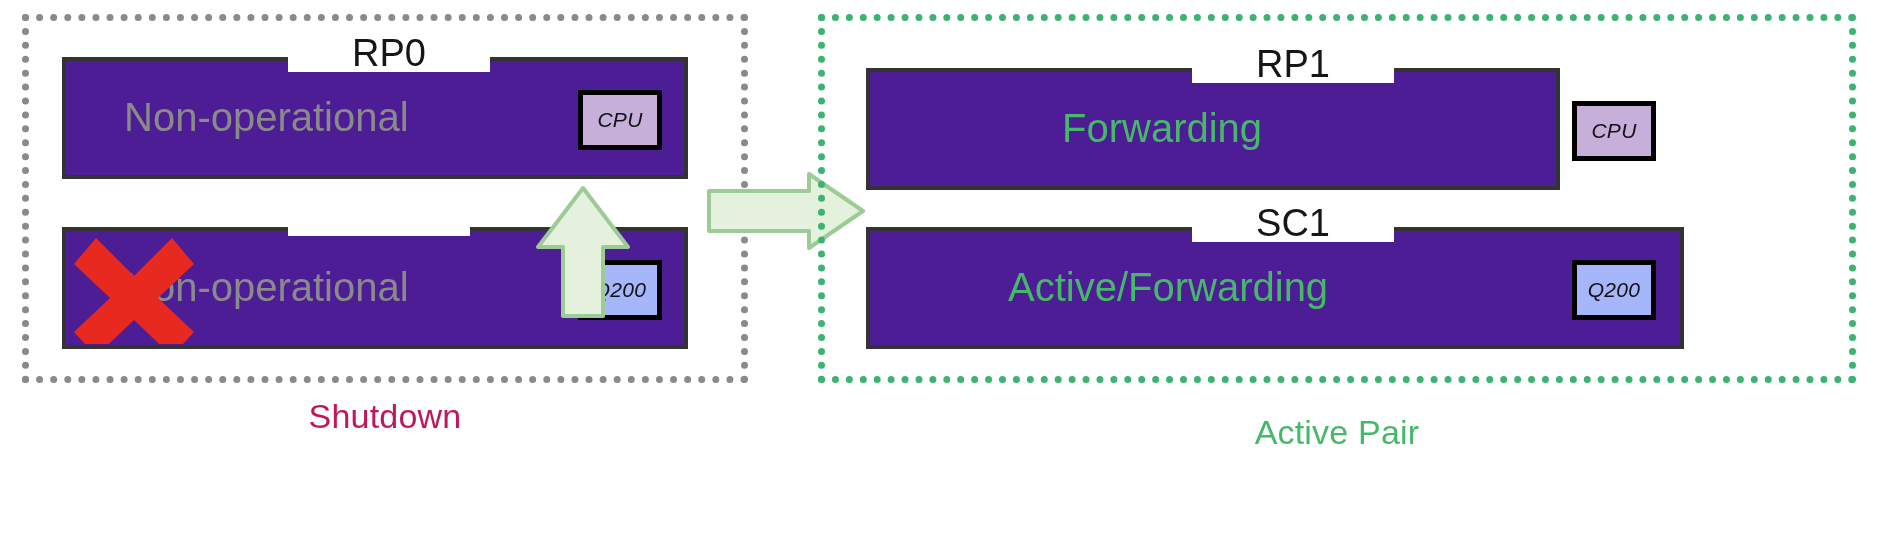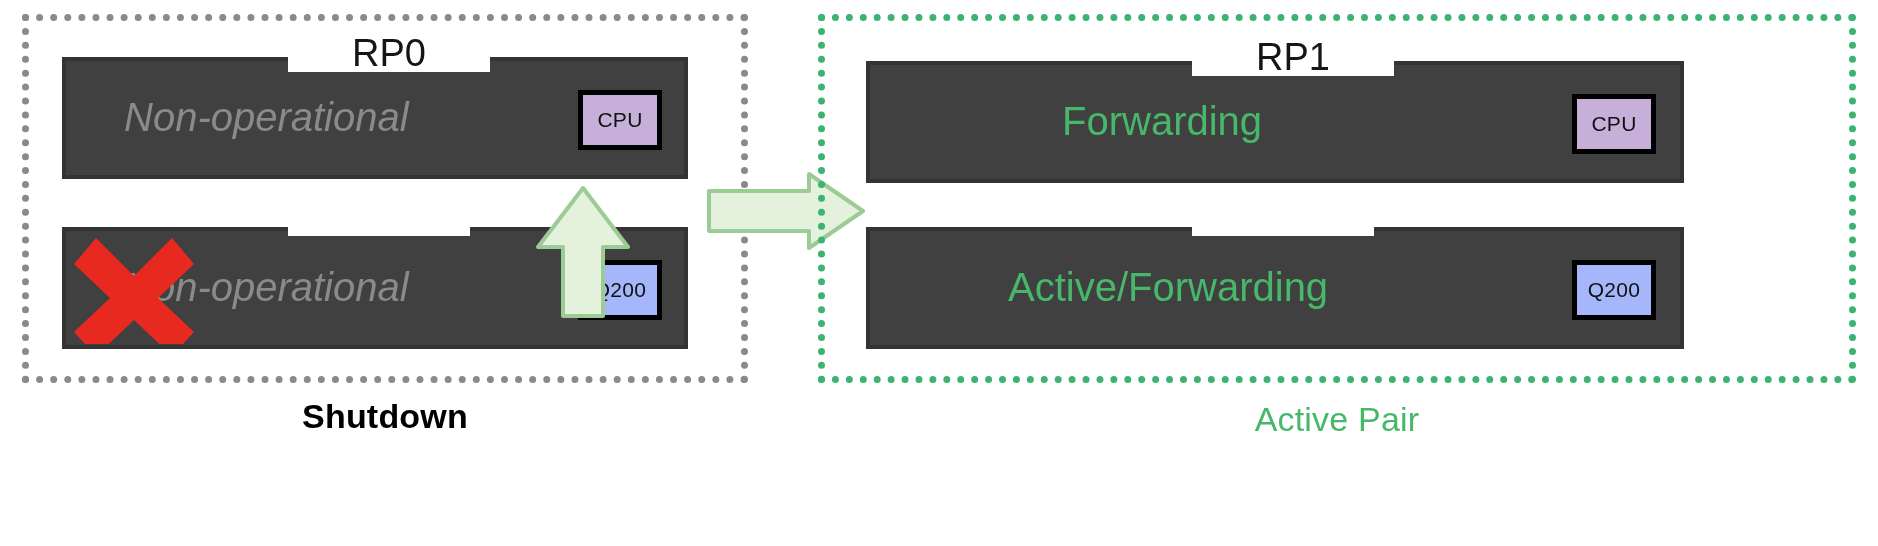--- a/index.html
+++ b/index.html
@@ -16,49 +16,49 @@
     position:absolute;left:0;top:0;right:0;bottom:0;
     border-style:dotted;border-width:7px;box-sizing:border-box;
   }
   .group.shutdown .dotted{border-color:#8a8a8a;}
   .group.active .dotted{border-color:#3cb371;}
 
   .group-label{
     position:absolute;left:0;right:0;text-align:center;
     font-size:34px;letter-spacing:.2px;white-space:nowrap;
   }
-  .group-label.gray{color:#000000;font-weight:bold;}
+  .group-label.gray{color:#be185d;}
   .group-label.green{color:#47b869;}
 
   
   .panel{
     position:absolute;box-sizing:border-box;
-    border:4px solid #333333;background:#404040;
+    border:4px solid #333333;background:#4c1d95;
   }
   
   .panel .notch{
     position:absolute;top:-9px;height:14px;background:#ffffff;
   }
   .panel-title{
     position:absolute;top:-27px;
     font-size:38px;color:#161616;white-space:nowrap;text-align:center;
     background:#ffffff;padding:0 10px;line-height:1;
   }
   .panel-status{
     position:absolute;font-size:40px;white-space:nowrap;line-height:1;
   }
-  .panel-status.gray{color:#8a8a8a;font-style:italic;}
+  .panel-status.gray{color:#8a8a8a;}
   .panel-status.green{color:#47b869;}
 
   
   .chip{
     position:absolute;box-sizing:border-box;
     border:5px solid #000000;
     display:flex;align-items:center;justify-content:center;
-    font-size:21px;color:#111111;letter-spacing:.3px;
+    font-size:21px;color:#111111;letter-spacing:.3px;font-style:italic;
   }
   .chip.cpu{background:#c6b0da;}
   .chip.q200{background:#a5b6fb;}
 
   
   .xmark{position:absolute;}
   .xmark svg{display:block;}
 
   
   .arrow{position:absolute;}
@@ -102,29 +102,30 @@
 
   <div class="arrow" style="left:706px;top:171px;width:160px;height:80px;">
     <svg width="160" height="80" viewBox="0 0 160 80" aria-hidden="true">
       <polygon points="3,20 103,20 103,3 157,40 103,77 103,60 3,60" fill="#e4f1dd" stroke="#9ccb96" stroke-width="4" stroke-linejoin="round"></polygon>
     </svg>
   </div>
 
   <div class="group active" style="left:818px;top:14px;width:1038px;height:369px;">
     <div class="dotted"></div>
 
-    <div class="panel" style="left:48px;top:47px;width:818px;height:122px;">
+    <div class="panel" style="left:48px;top:54px;width:694px;height:122px;">
       <div class="notch" style="left:322px;width:182px;"></div>
       <div class="panel-title" style="left:322px;width:182px;">RP1</div>
       <div class="panel-status green" style="left:192px;top:36px;">Forwarding</div>
       <div class="chip cpu" style="left:702px;top:29px;width:84px;height:60px;">CPU</div>
     </div>
 
     <div class="panel" style="left:48px;top:213px;width:818px;height:122px;">
       <div class="notch" style="left:322px;width:182px;"></div>
+      <div class="panel-title" style="left:322px;width:182px;">SC1</div>
       <div class="panel-status green" style="left:138px;top:36px;text-align:right;">Active/Forwarding</div>
       <div class="chip q200" style="left:702px;top:29px;width:84px;height:60px;">Q200</div>
     </div>
 
-    <div class="group-label green" style="top:386px;">Active Pair</div>
+    <div class="group-label green" style="top:399px;">Active Pair</div>
   </div>
 
 </div>
 
 </body></html>

